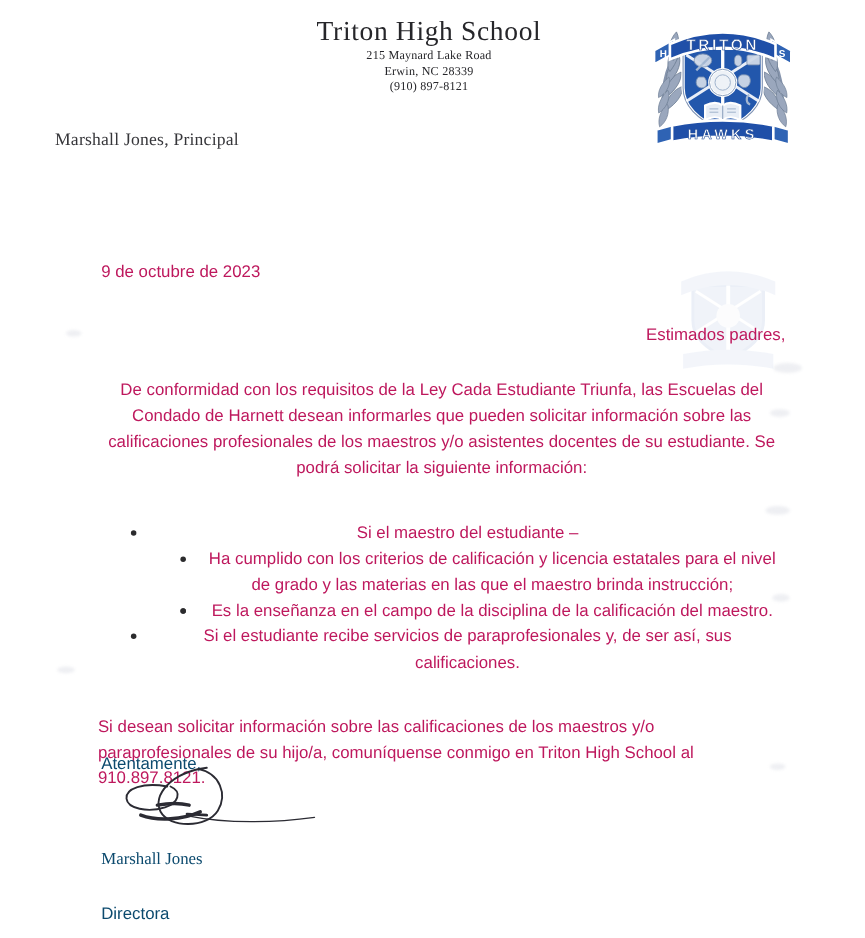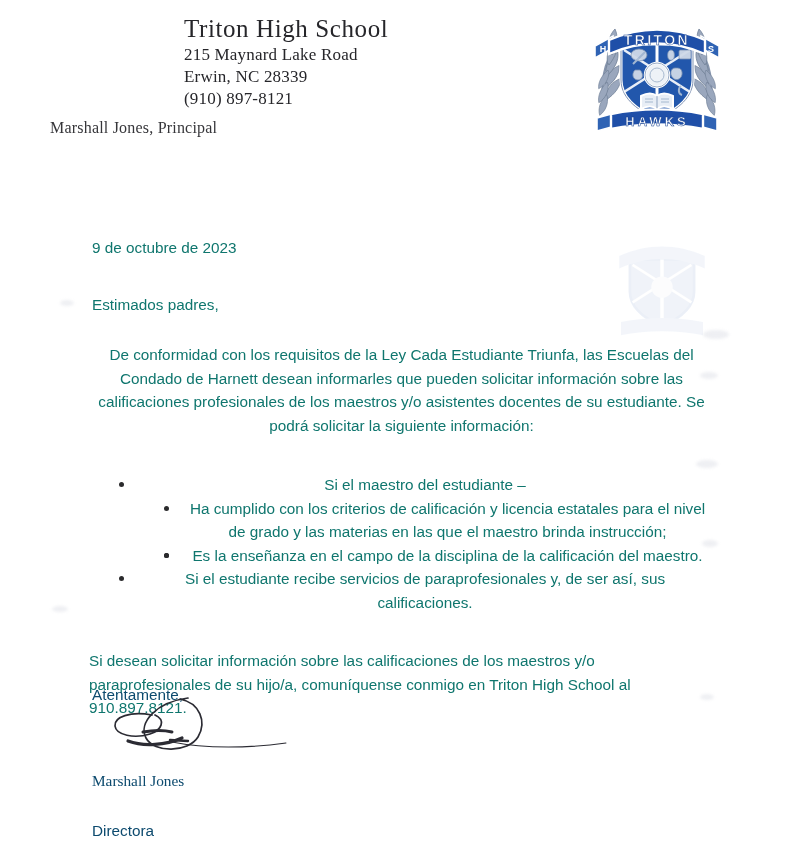--- a/index.html
+++ b/index.html
@@ -25,34 +25,35 @@
   
   .letterhead {
     position: absolute;
     top: 14px;
     left: 0;
     width: 786px;
     height: 130px;
   }
   .lh-text {
     position: absolute;
-    left: 184px;
+    left: 200px;
     top: 0;
     width: 380px;
+    text-align: center;
     font-family: "Liberation Serif", serif;
     color: #26262a;
   }
   .school-name {
     font-size: 25px;
     letter-spacing: 0.6px;
     line-height: 1.18;
     white-space: nowrap;
   }
   .addr-line {
-    font-size: 17px;
+    font-size: 11px;
     line-height: 1.30;
     letter-spacing: 0.2px;
     white-space: nowrap;
   }
 
   .principal {
     position: absolute;
     left: 50px;
     top: 119px;
     font-family: "Liberation Serif", serif;
@@ -95,24 +96,24 @@
   }
 
   
   .body-text {
     position: absolute;
     left: 89px;
     top: 236px;
     width: 625px;
     font-size: 15.3px;
     line-height: 23.5px;
-    color: #0f766e;
+    color: #be185d;
   }
   .date        { margin: 0 0 1px 3px; }
-  .salutation  { margin: 33px 0 0 3px; }
+  .salutation  { margin: 33px 0 0 15px; text-align: right; }
   .para        { margin: 27px 0 0 0; text-align: center; }
   .closing-para{ margin: 35px 0 0 0; }
 
   
   ul.lvl1 {
     list-style: none;
     margin: 36px 0 0 0;
     padding: 0;
   }
   ul.lvl1 > li.item1 {

